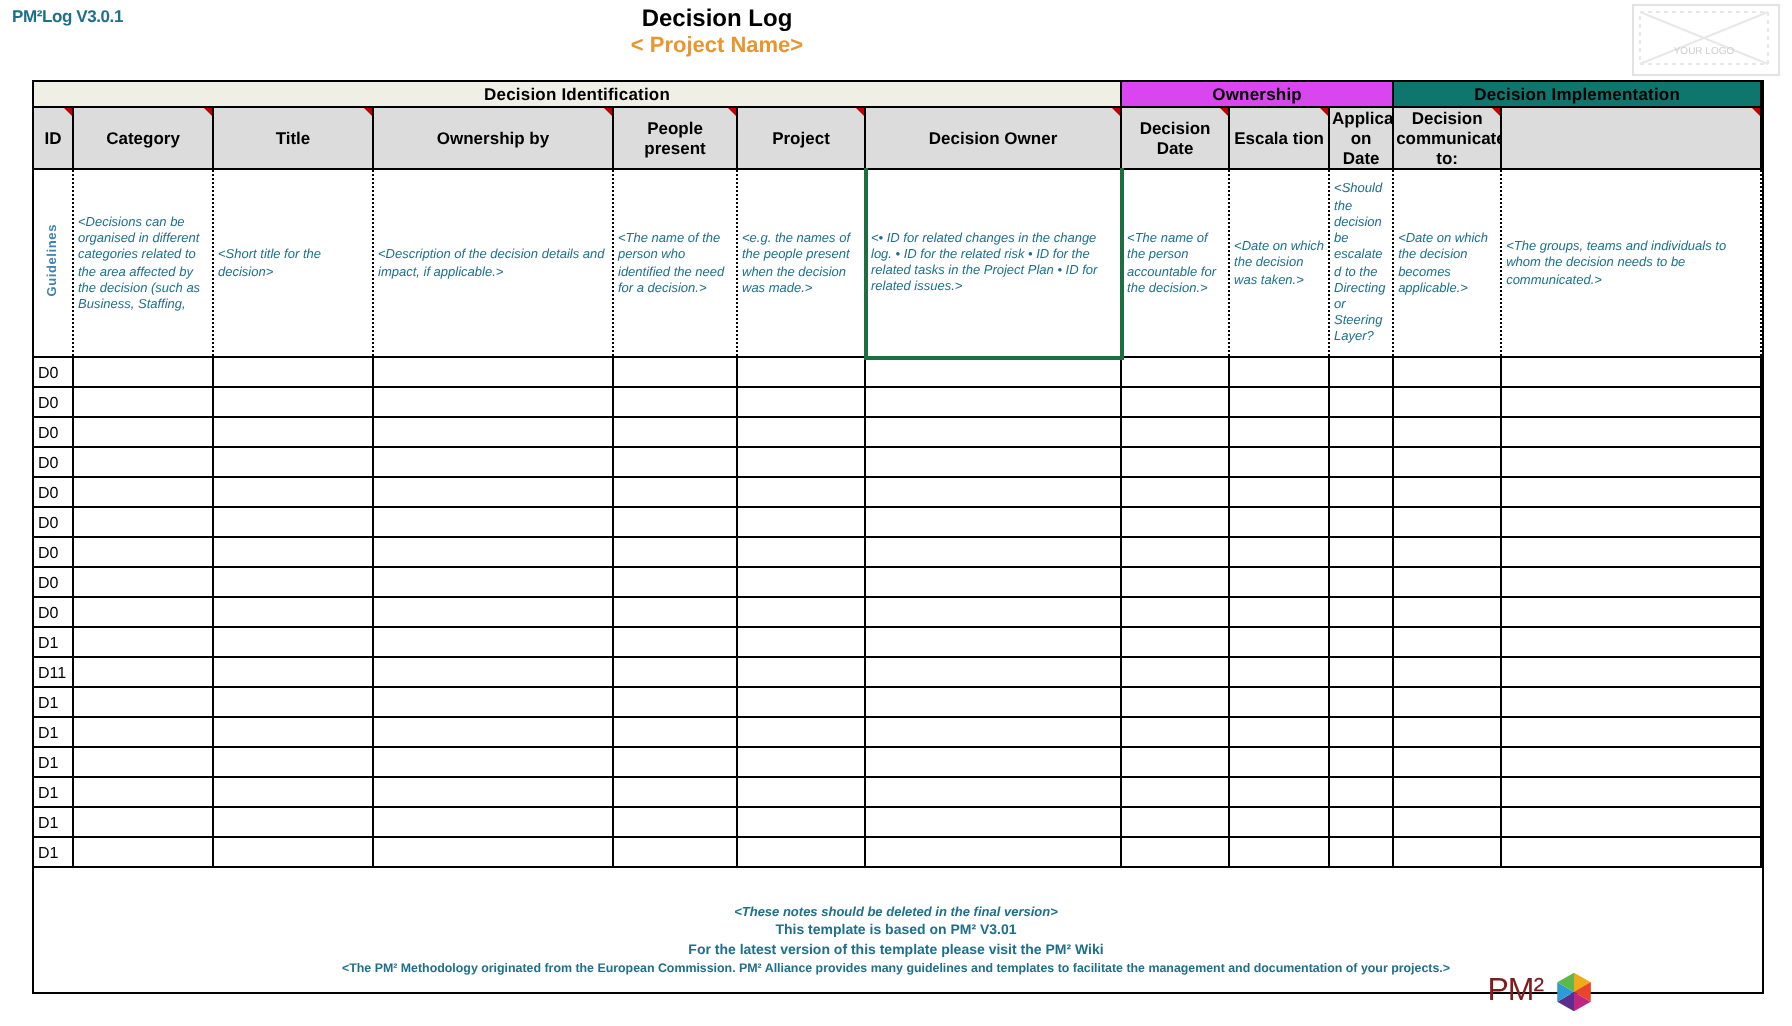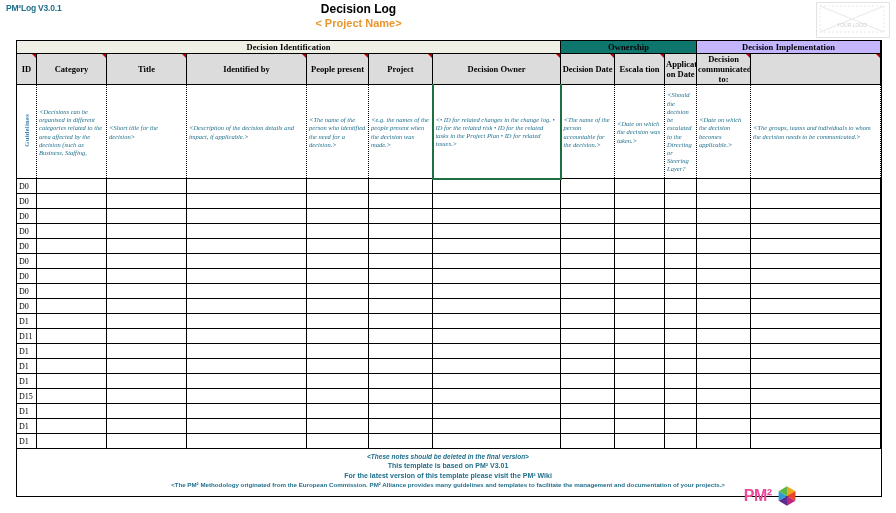--- a/index.html
+++ b/index.html
@@ -57,21 +57,20 @@
     border: 1px solid #e2e2e2;
   }
   .logo-placeholder svg { display: block; }
 
   
   .sheet {
     position: absolute;
     left: 16px;
     top: 40px;
     width: 864px;
-    font-family: Liberation Serif, serif;
   }
   table.grid {
     border-collapse: collapse;
     table-layout: fixed;
     width: 864px;
     font-size: 8px;
   }
   table.grid td, table.grid th {
     border: 1px solid #000000;
     padding: 0;
@@ -82,22 +81,22 @@
   
   .grp {
     height: 13px;
     font-size: 8.5px;
     font-weight: bold;
     text-align: center;
     color: #000000;
     letter-spacing: 0.1px;
   }
   .grp-ident { background: #efefe6; }
-  .grp-owner { background: #0f766e; }
-  .grp-impl  { background: #c4b5fd; }
+  .grp-owner { background: #d946ef; }
+  .grp-impl  { background: #0f766e; }
 
   
   .colhdr {
     height: 27px;
     background: #dcdcdc;
     font-size: 8.5px;
     font-weight: bold;
     text-align: center;
     color: #000000;
     line-height: 10px;
@@ -198,22 +197,22 @@
   .alliance-logo {
     position: absolute;
     right: 6px;
     top: 4px;
     display: flex;
     align-items: center;
     gap: 4px;
   }
   .alliance-pm2 {
     font-size: 16px;
-    font-weight: bold;
-    color: #ec4899;
+    font-weight: normal;
+    color: #7f1d1d;
     letter-spacing: -0.5px;
   }
   .alliance-word {
     font-size: 13px;
     color: #9a9a9a;
     letter-spacing: 1.2px;
     margin-top: 48px;
   }
   .hexmark { display: block; }
 
@@ -268,21 +267,21 @@
         <tr>
       <td class="grp grp-ident" colspan="7">Decision Identification</td>
       <td class="grp grp-owner" colspan="3">Ownership</td>
       <td class="grp grp-impl" colspan="2">Decision Implementation</td>
     </tr>
 
     <tr>
       <td class="colhdr"><span>ID</span><i class="corner"></i></td>
       <td class="colhdr"><span>Category</span><i class="corner"></i></td>
       <td class="colhdr"><span>Title</span><i class="corner"></i></td>
-      <td class="colhdr"><span>Identified by</span><i class="corner"></i></td>
+      <td class="colhdr"><span>Ownership by</span><i class="corner"></i></td>
       <td class="colhdr"><span>People present</span><i class="corner"></i></td>
       <td class="colhdr"><span>Project</span><i class="corner"></i></td>
       <td class="colhdr"><span>Decision Owner</span><i class="corner"></i></td>
       <td class="colhdr"><span>Decision Date</span><i class="corner"></i></td>
       <td class="colhdr"><span>Escala tion</span><i class="corner"></i></td>
       <td class="colhdr"><span>Applicati on Date</span></td>
       <td class="colhdr"><span>Decision communicated to:</span><i class="corner"></i></td>
       <td class="colhdr"><span></span><i class="corner"></i></td>
     </tr>
 
@@ -493,34 +492,20 @@
           <td class="row-cell"></td>
           <td class="row-cell"></td>
           <td class="row-cell"></td>
           <td class="row-cell"></td>
           <td class="row-cell"></td>
           <td class="row-cell"></td>
           <td class="row-cell"></td>
           <td class="row-cell"></td>
         </tr>
         <tr>
-          <td class="row-id">D15</td>
-          <td class="row-cell"></td>
-          <td class="row-cell"></td>
-          <td class="row-cell"></td>
-          <td class="row-cell"></td>
-          <td class="row-cell"></td>
-          <td class="row-cell"></td>
-          <td class="row-cell"></td>
-          <td class="row-cell"></td>
-          <td class="row-cell"></td>
-          <td class="row-cell"></td>
-          <td class="row-cell"></td>
-        </tr>
-        <tr>
           <td class="row-id">D1</td>
           <td class="row-cell"></td>
           <td class="row-cell"></td>
           <td class="row-cell"></td>
           <td class="row-cell"></td>
           <td class="row-cell"></td>
           <td class="row-cell"></td>
           <td class="row-cell"></td>
           <td class="row-cell"></td>
           <td class="row-cell"></td>

